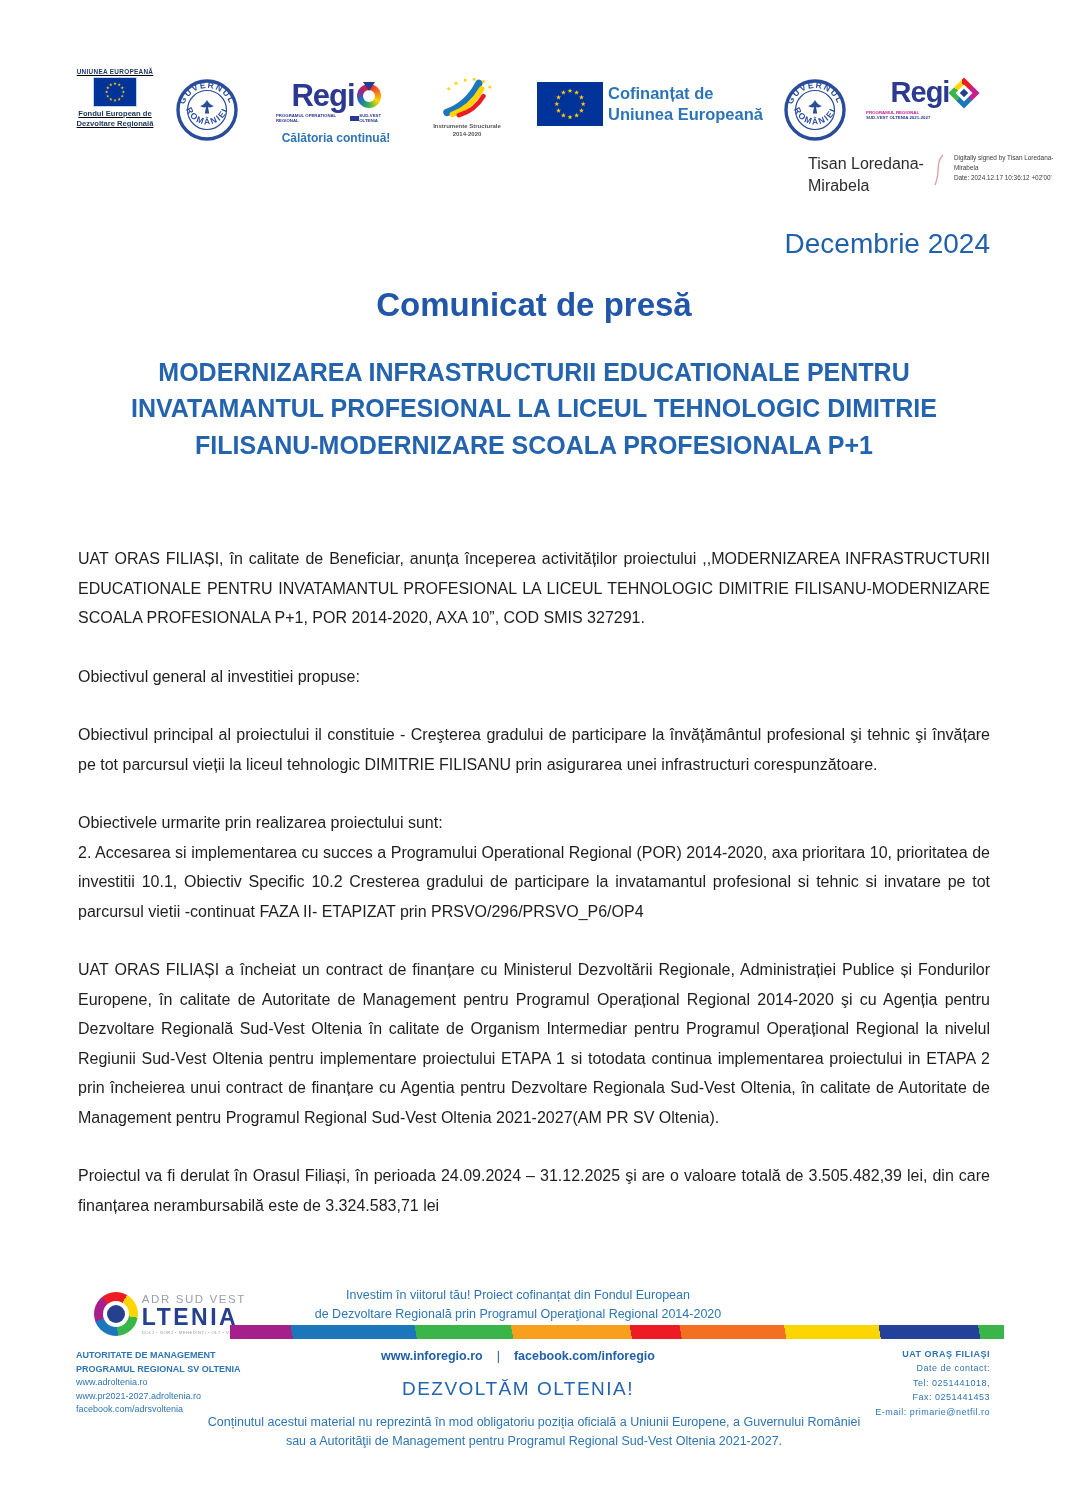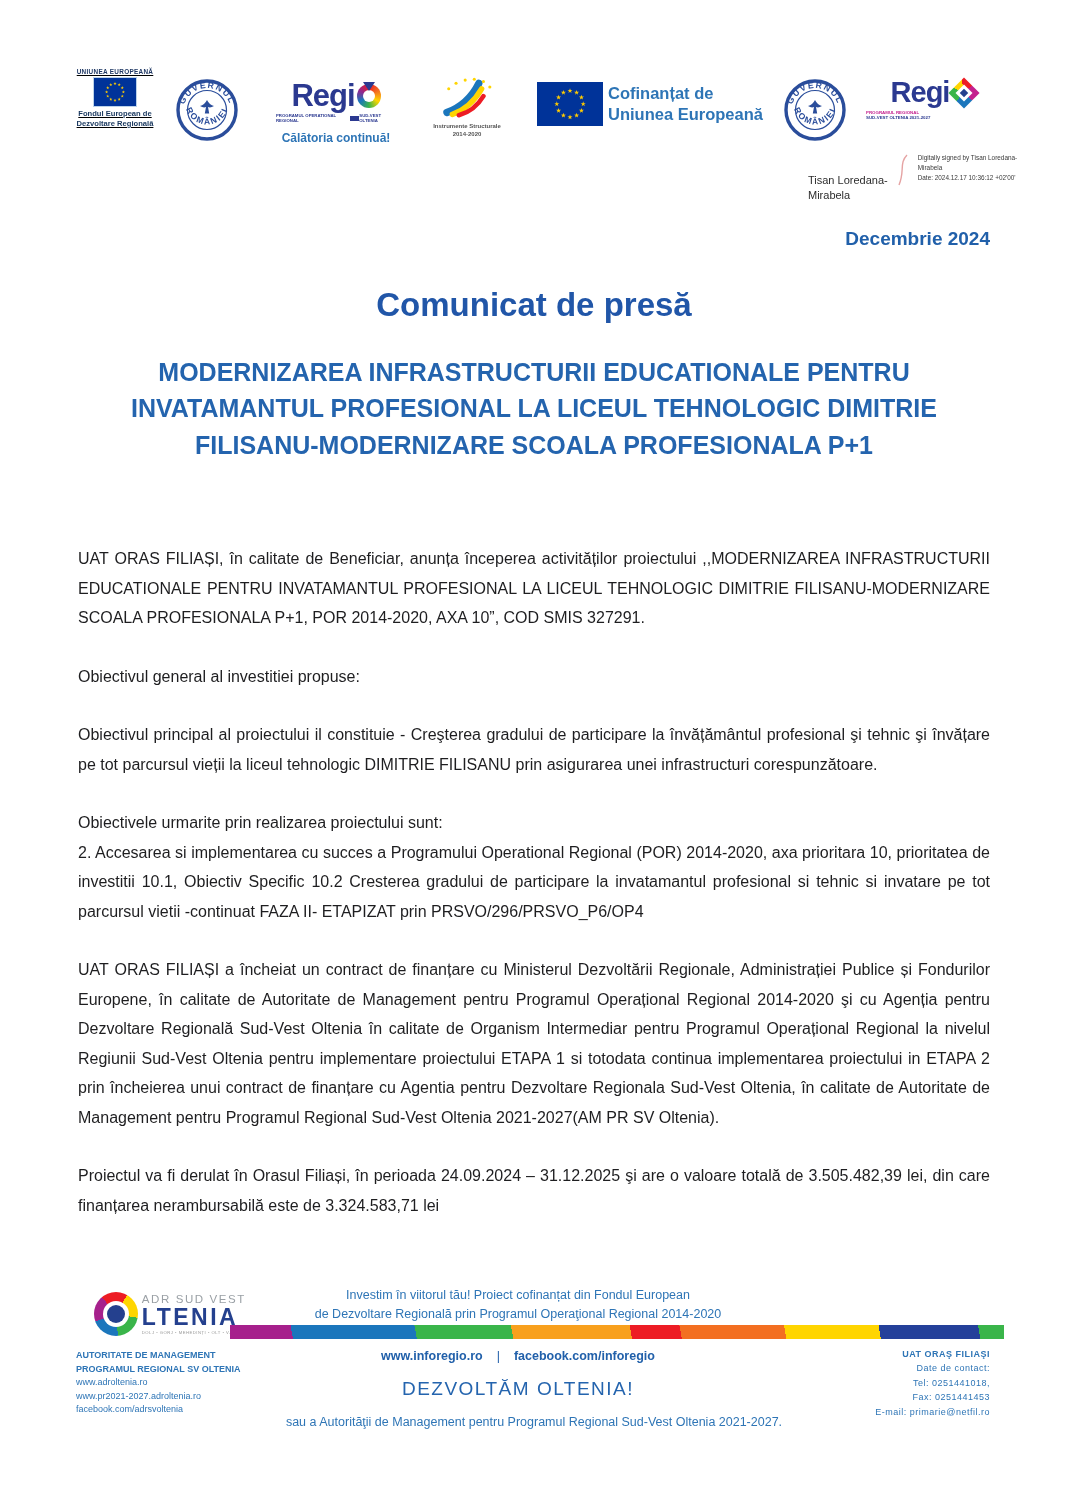--- a/index.html
+++ b/index.html
@@ -43,25 +43,25 @@
   .regio2 .regio-word { font-size:29px; }
   .diamond { width:22px; height:22px; transform:rotate(45deg); position:relative; margin-left:4px;
     background:conic-gradient(#c4208e 0 25%, #1b76bc 25% 50%, #3ab54a 50% 70%, #ffd500 70% 85%, #ed1c24 85% 100%); }
   .diamond::before { content:""; position:absolute; inset:5px; background:#fff; }
   .diamond::after  { content:""; position:absolute; inset:8px; background:#24408e; }
   .regio2-sub1 { font-size:4.4px; font-weight:bold; color:#c4208e; margin-top:3px; }
   .regio2-sub2 { font-size:4.4px; font-weight:bold; color:#2b3990; }
 
   
   .signature { position:absolute; left:808px; top:153px; display:flex; gap:8px; align-items:flex-start; }
-  .sig-name { font-size:11px; color:#2d2d2d; line-height:1.35; white-space:nowrap;margin-top:20px; }
+  .sig-name { font-size:16px; color:#2d2d2d; line-height:1.35; white-space:nowrap; }
   .sig-details { font-size:6.4px; color:#3a3a3a; line-height:1.55; }
 
   
-  .date-line { position:absolute; right:78px; top:228px; font-size:19px; font-weight:700; color:#2160aa; }
+  .date-line { position:absolute; right:78px; top:228px; font-size:28px; font-weight:400; color:#2160aa; }
   .doc-title { position:absolute; left:0; right:0; top:286px; text-align:center;
     font-size:33px; font-weight:bold; color:#2156a8; }
   .doc-subtitle { position:absolute; left:84px; right:84px; top:354px; text-align:center;
     font-size:25px; color:#2464ae; line-height:1.45; }
 
   
   .body-text { position:absolute; left:78px; right:78px; top:544px;
     font-size:16px; color:#1e1e20; line-height:29.5px; text-align:justify; }
   .body-text p { margin:0 0 29px; }
   .body-text p.tight { margin:0; }
@@ -292,16 +292,17 @@
 
   <div class="contact-block">
     <div class="org">UAT ORAŞ FILIAŞI</div>
     <div>Date de contact:</div>
     <div>Tel: 0251441018,</div>
     <div>Fax: 0251441453</div>
     <a href="#">E-mail: primarie@netfil.ro</a>
   </div>
 
   <div class="disclaimer">
+    <div>Conținutul acestui material nu reprezintă în mod obligatoriu poziția oficială a Uniunii Europene, a Guvernului României</div>
     <div>sau a Autorităţii de Management pentru Programul Regional Sud-Vest Oltenia 2021-2027.</div>
   </div>
 
 </div>
 
 </body></html>

